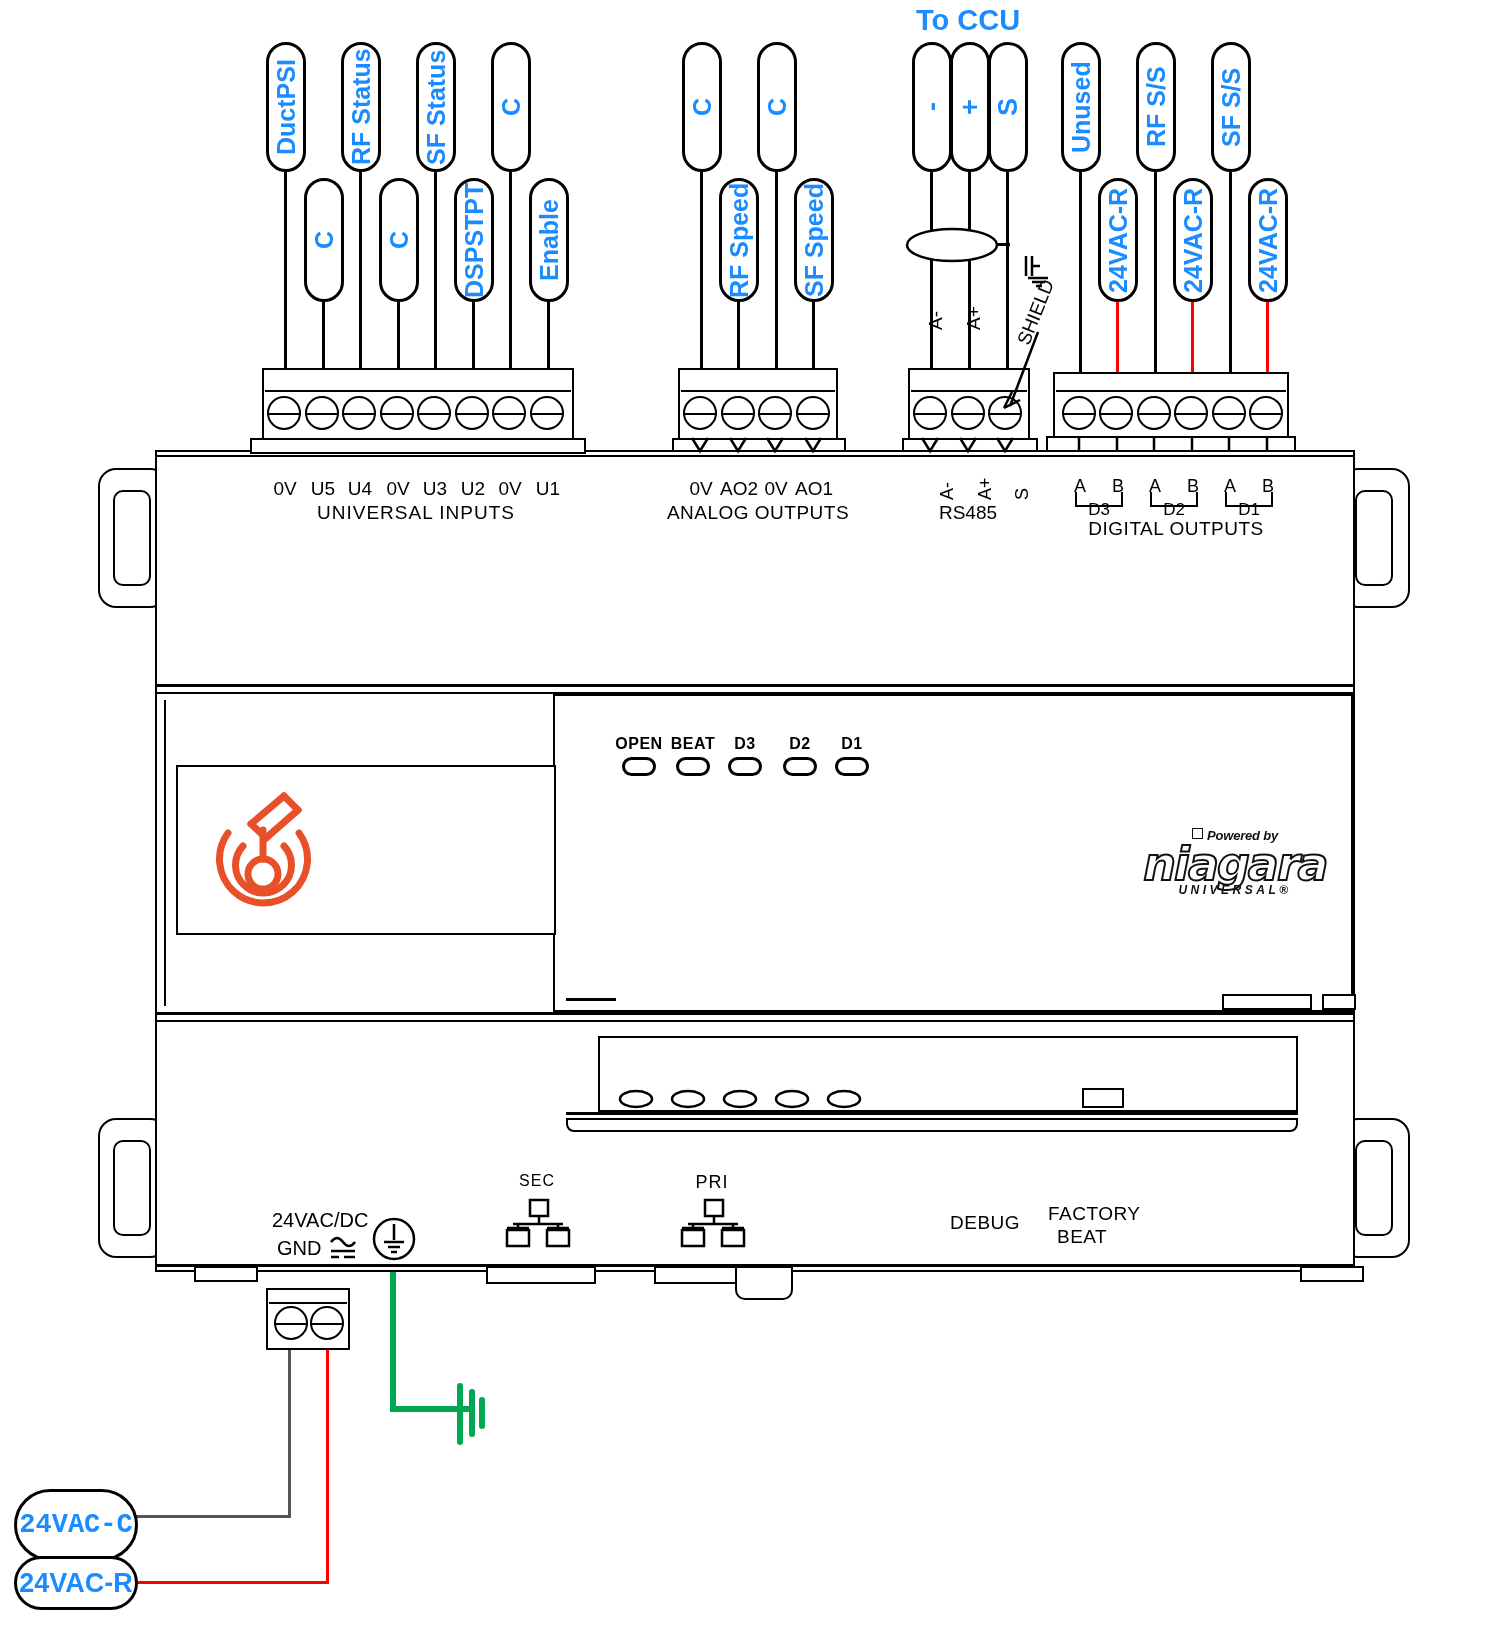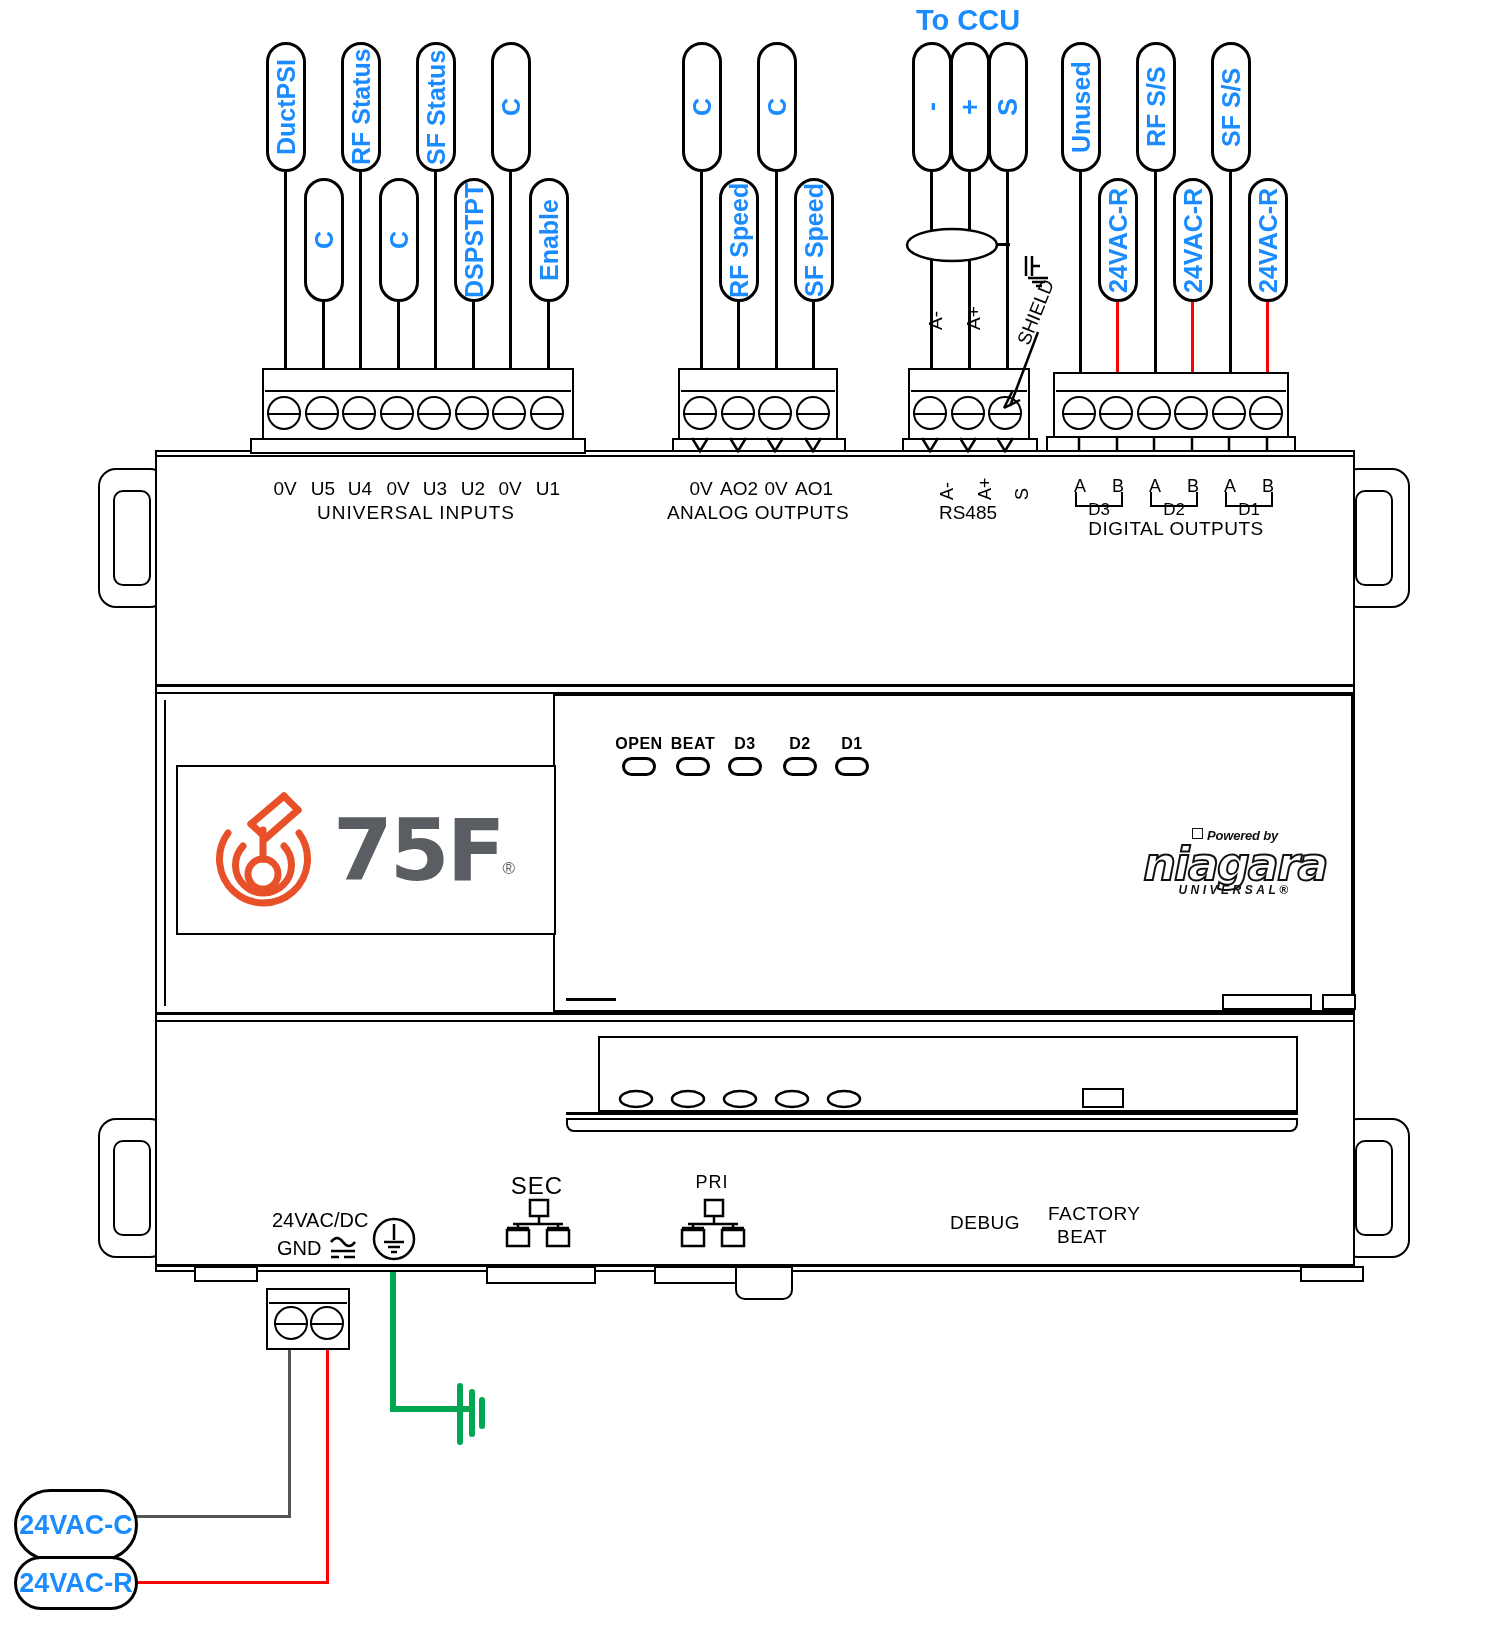--- a/index.html
+++ b/index.html
@@ -388,23 +388,20 @@
           <path d="M37 58 A28 28 0 1 0 78 58"></path>
           <circle cx="57" cy="86" r="15"></circle>
           <path d="M57 71 L57 42"></path>
           <path d="M45 36 L78 8"></path>
           <path d="M60 50 L92 22"></path>
           <path d="M45 36 L60 50"></path>
           <path d="M78 8 L92 22"></path>
         </g>
       </svg>
     </div>
-    <div style="position:relative;left:40px;">
-      <span class="f75txt">75F</span><span class="regmark">®</span>
-    </div>
   </div>
 
   <div class="led-lbl" style="left:639px;top:735px;">OPEN</div>
   <div class="led-lbl" style="left:693px;top:735px;">BEAT</div>
   <div class="led-lbl" style="left:745px;top:735px;">D3</div>
   <div class="led-lbl" style="left:800px;top:735px;">D2</div>
   <div class="led-lbl" style="left:852px;top:735px;">D1</div>
   <div class="led" style="left:622px;top:757px;"></div>
   <div class="led" style="left:676px;top:757px;"></div>
   <div class="led" style="left:728px;top:757px;"></div>
@@ -453,21 +450,21 @@
         <g stroke="#000" stroke-width="2.5" fill="none">
       <circle cx="23" cy="23" r="20"></circle>
       <path d="M23 8 L23 24"></path>
           <path d="M13 26 L33 26"></path>
           <path d="M17 31 L29 31"></path>
           <path d="M20 36 L26 36"></path>
     </g>
       </svg>
   </div>
 
-  <div class="sk ctr" style="left:537px;top:1172px;font-size:24px;letter-spacing:1px;">SEC</div>
+  <div class="sk ctr" style="left:537px;top:1172px;font-size:16px;letter-spacing:1px;">SEC</div>
   <div class="ethicon" style="left:503px;top:1198px;width:70px;height:50px;">
     <svg width="70" height="50" viewBox="0 0 70 50">
         <g stroke="#000" stroke-width="2.5" fill="#fff">
       <rect x="27" y="2" width="18" height="16"></rect>
       <path d="M36 18 L36 26" fill="none"></path>
       <path d="M10 26 L60 26" fill="none"></path>
       <path d="M15 26 L15 32 M55 26 L55 32" fill="none"></path>
       <rect x="4" y="32" width="22" height="16"></rect>
       <rect x="44" y="32" width="22" height="16"></rect>
       <path d="M4 30 L26 30 M44 30 L66 30" fill="none"></path>
@@ -517,20 +514,20 @@
     <svg width="72" height="72" viewBox="0 0 72 72">
         <g stroke="#00a651" stroke-width="6" fill="none" stroke-linecap="round">
       <path d="M28 6 L28 62"></path>
       <path d="M40 12 L40 54"></path>
       <path d="M50 20 L50 46"></path>
     </g>
       </svg>
   </div>
   <div class="wire grn" style="left:386px;top:1262px;width:14px;height:8px;"></div>
 
-  <div class="tagcap" style="left:14px;top:1489px;width:124px;height:72px;">
+  <div class="tagcap" style="left:14px;top:1489px;width:124px;height:72px;font-family:Liberation Mono, monospace;">
       <span>24VAC-C</span>
     </div>
   <div class="tagcap" style="left:14px;top:1556px;width:124px;height:54px;">
       <span>24VAC-R</span>
     </div>
 
 </div>
 
 </body></html>

